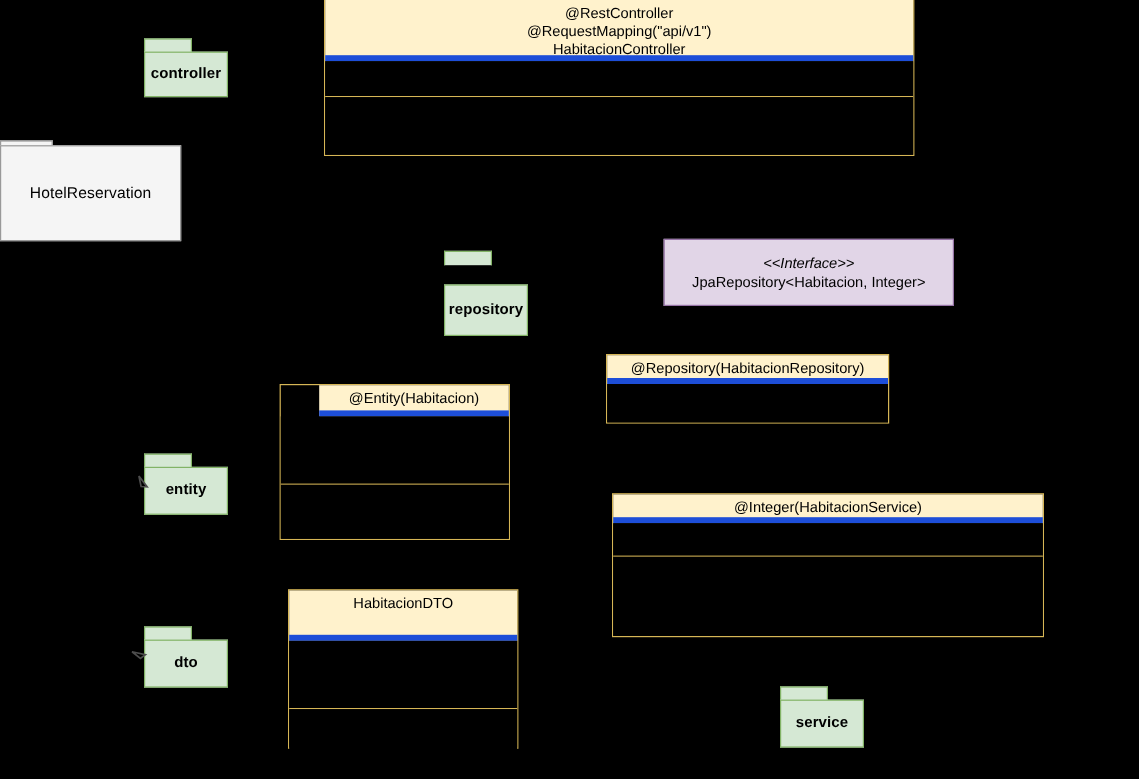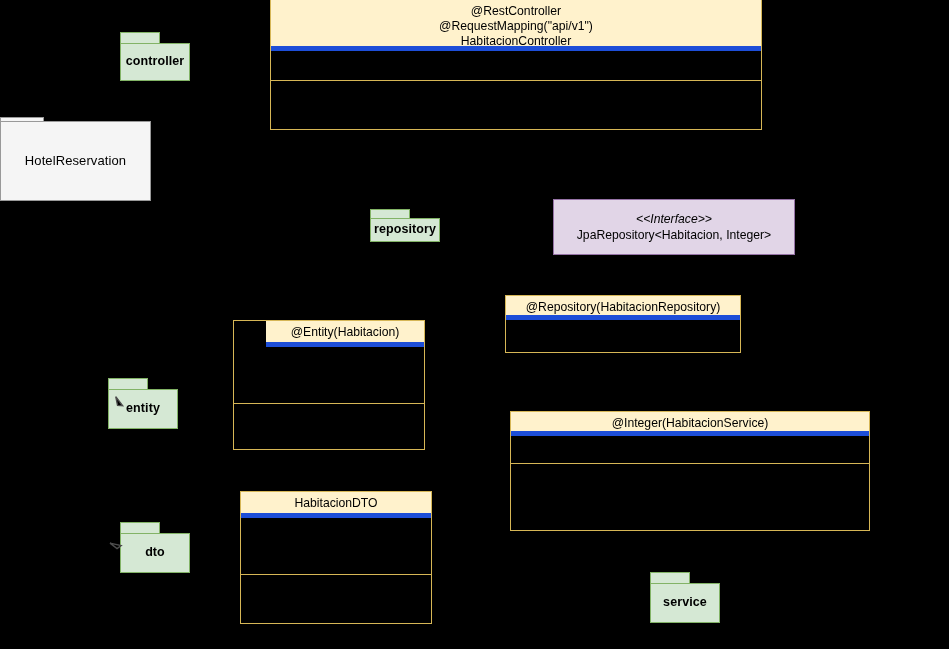--- a/index.html
+++ b/index.html
@@ -134,24 +134,24 @@
   <div class="body" style="top: 4px; width: 151px; height: 80px;">HotelReservation</div>
 </div>
 
 <div class="pkg" id="pkg-controller" style="left: 120px; top: 32px; width: 70px; height: 49px;">
   <div class="tab" style="width: 40px; height: 12px;"></div>
   <div class="body" style="top: 11px; width: 70px; height: 38px;">controller</div>
 </div>
 
 <div class="pkg" id="pkg-repository" style="left: 370px; top: 209px; width: 70px; height: 51px;">
   <div class="tab" style="width: 40px; height: 12px;"></div>
-  <div class="body" style="top: 9px; width: 70px; height: 24px;">repository</div>
-</div>
-
-<div class="pkg" id="pkg-entity" style="left: 108px; top: 378px; width: 70px; height: 51px;">
+  <div class="body" style="top: 28px; width: 70px; height: 43px;">repository</div>
+</div>
+
+<div class="pkg" id="pkg-entity" style="left: 120px; top: 378px; width: 70px; height: 51px;">
   <div class="tab" style="width: 40px; height: 12px;"></div>
   <div class="body" style="top: 11px; width: 70px; height: 40px;">entity</div>
 </div>
 
 <div class="pkg" id="pkg-dto" style="left: 120px; top: 522px; width: 70px; height: 51px;">
   <div class="tab" style="width: 40px; height: 12px;"></div>
   <div class="body" style="top: 11px; width: 70px; height: 40px;">dto</div>
 </div>
 
 <div class="pkg" id="pkg-service" style="left: 650px; top: 572px; width: 70px; height: 51px;">
@@ -172,21 +172,21 @@
   <div class="ops" style="height: 32px;"></div>
 </div>
 
 <div class="clsbox" id="cls-entity" style="left: 233px; top: 320px; width: 192px; height: 130px;">
   <div class="hdr" style="height: 26px; margin-left: 32px;">@Entity(Habitacion)</div>
   <div class="attrs" style="height: 57px;"></div>
   <div class="ops" style="height: 45px;"></div>
 </div>
 
 <div class="clsbox" id="cls-dto" style="left: 240px; top: 491px; width: 192px; height: 133px;">
-  <div class="hdr" style="height: 26px;">HabitacionDTO</div>
+  <div class="hdr" style="height: 42px;">HabitacionDTO</div>
   <div class="attrs" style="height: 57px;"></div>
   <div class="ops" style="height: 48px;"></div>
 </div>
 
 <div class="clsbox" id="cls-service" style="left: 510px; top: 411px; width: 360px; height: 120px;">
   <div class="hdr" style="height: 24px;">@Integer(HabitacionService)</div>
   <div class="attrs" style="height: 28px;"></div>
   <div class="ops" style="height: 66px;"></div>
 </div>
 

